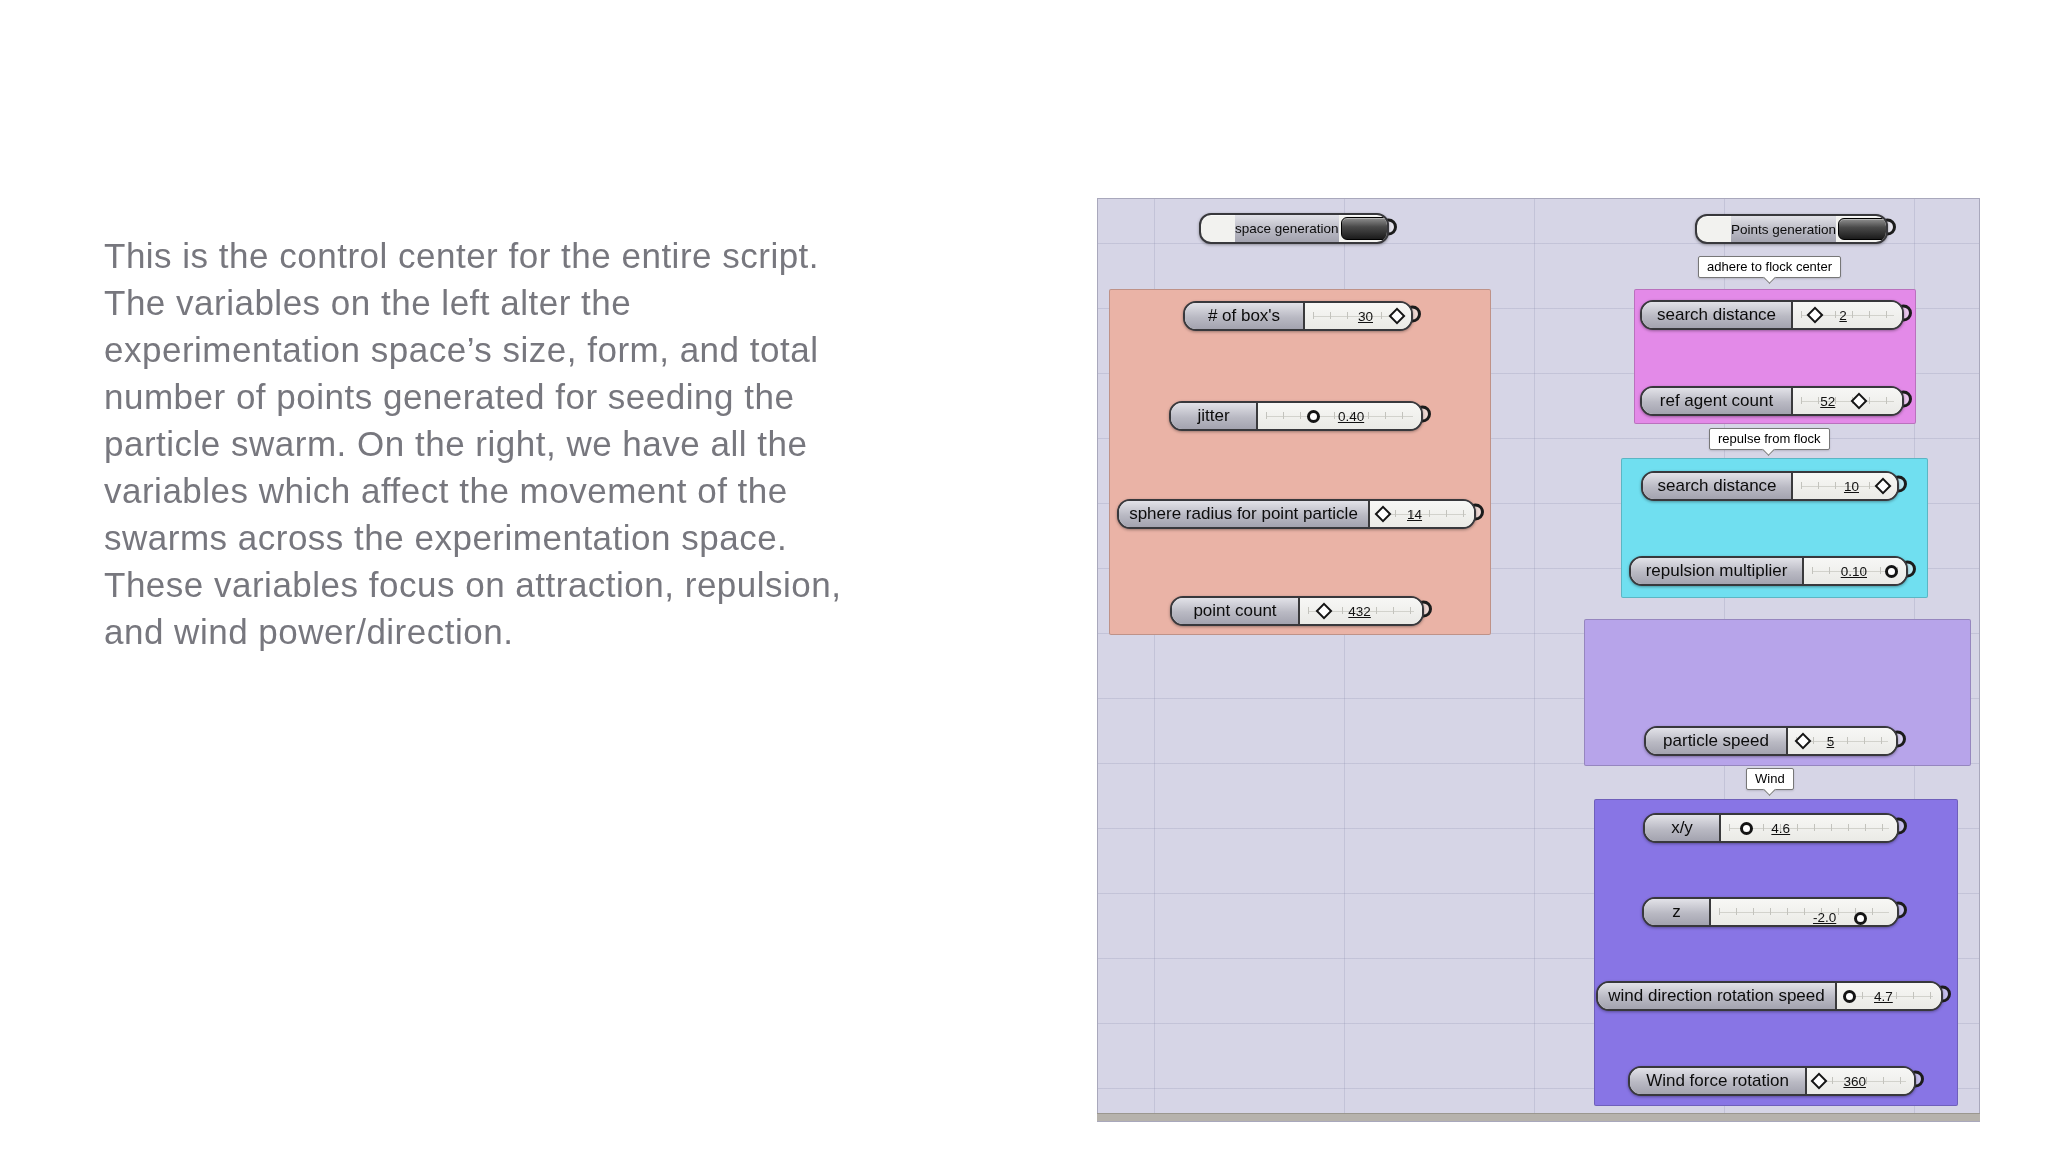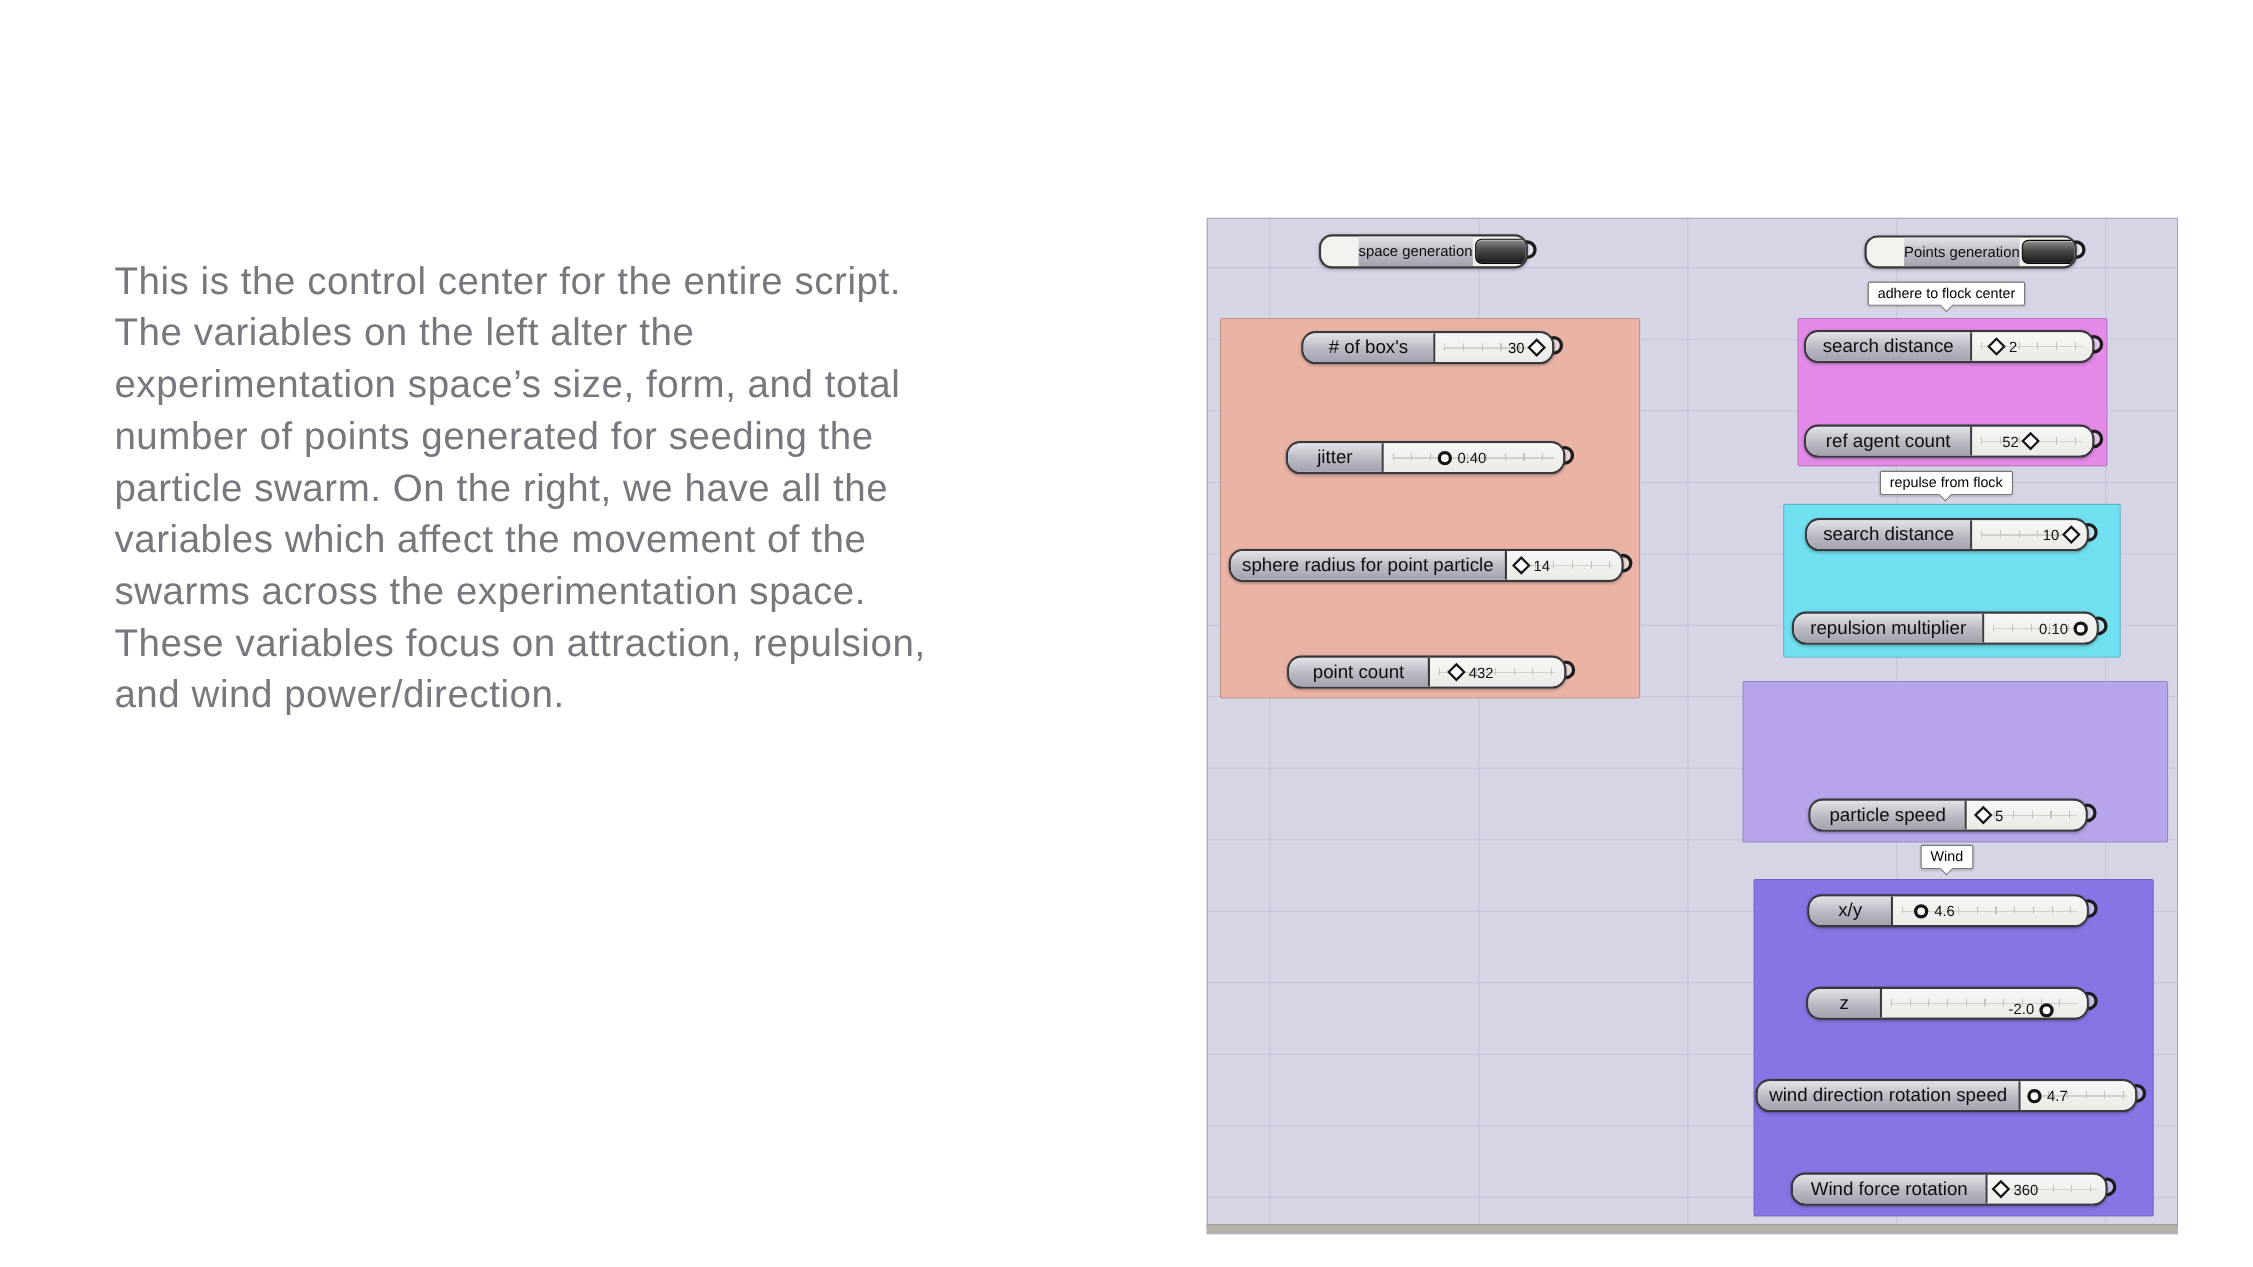--- a/index.html
+++ b/index.html
@@ -37,22 +37,22 @@
   .slabel{display:flex;align-items:center;justify-content:center;
        background:linear-gradient(180deg,#e2e2e8,#b9b9c3 55%,#a3a3af);
        border-right:2px solid #3a3a3c;color:#0c0c0c;font-size:17px;
        padding:0 20px;white-space:nowrap;flex:0 0 auto;}
   .strack{flex:1 1 auto;position:relative;
        background:linear-gradient(180deg,#f7f7f5,#eaeae6);}
   .strack::before{content:'';position:absolute;left:8px;right:8px;top:50%;height:7px;margin-top:-4px;
        background-image:
          repeating-linear-gradient(to right,#c3c3bd 0 1px,transparent 1px 17px),
          linear-gradient(transparent 0 55%,#d2d2cc 55% 70%,transparent 70%);}
-  .kv{position:absolute;top:0;bottom:0;display:flex;align-items:center;gap:5px;
-       z-index:2;font-size:13.5px;color:#111;white-space:nowrap;}
+  .kv{position:absolute;top:0;bottom:0;display:flex;align-items:center;gap:18px;
+       z-index:2;font-size:13.5px;color:#111;white-space:nowrap;text-decoration:underline;}
   .knob{display:inline-block;background:#fff;flex:0 0 auto;}
   .knob.c{width:7px;height:7px;border:3px solid #141414;border-radius:50%;}
   .knob.d{width:8px;height:8px;border:2.5px solid #141414;transform:rotate(45deg);}
 
   .toggle .cap{border-radius:12px;padding-left:34px;}
   .tlabel{flex:1 1 auto;display:flex;align-items:center;justify-content:center;
        background:linear-gradient(180deg,#e2e2e8,#b9b9c3 55%,#a3a3af);
        color:#0c0c0c;font-size:13.5px;white-space:nowrap;}
   .tswitch{flex:0 0 57px;margin:2px;border-radius:6px;border:1px solid #000;
        background:linear-gradient(180deg,#8f8f8f,#4a4a4a 42%,#1b1b1b);

